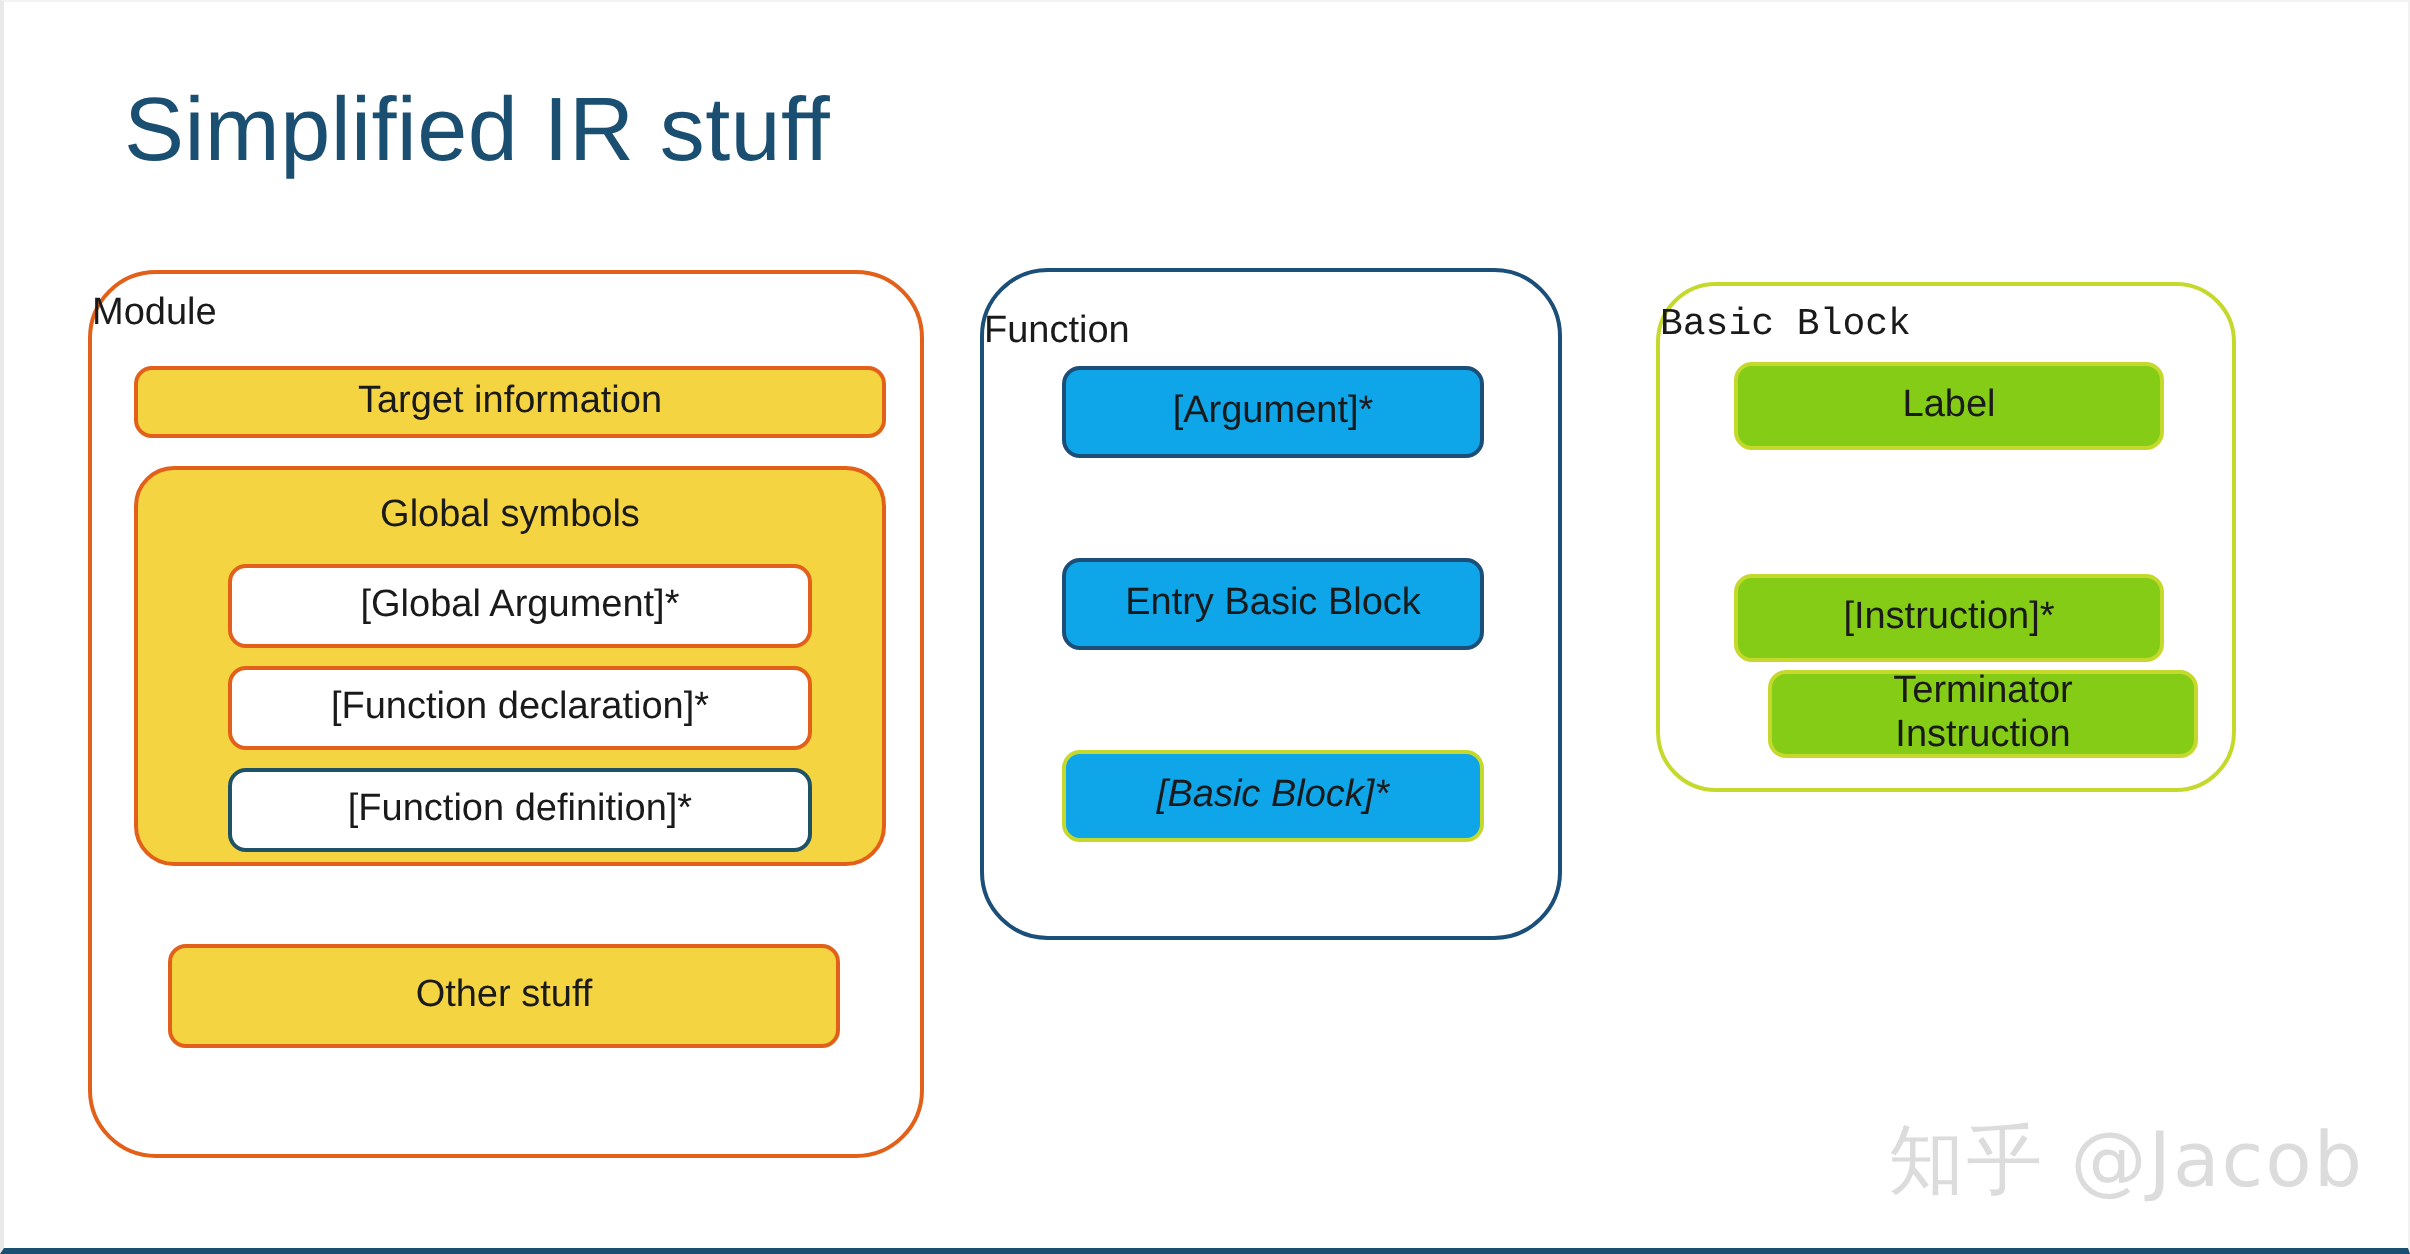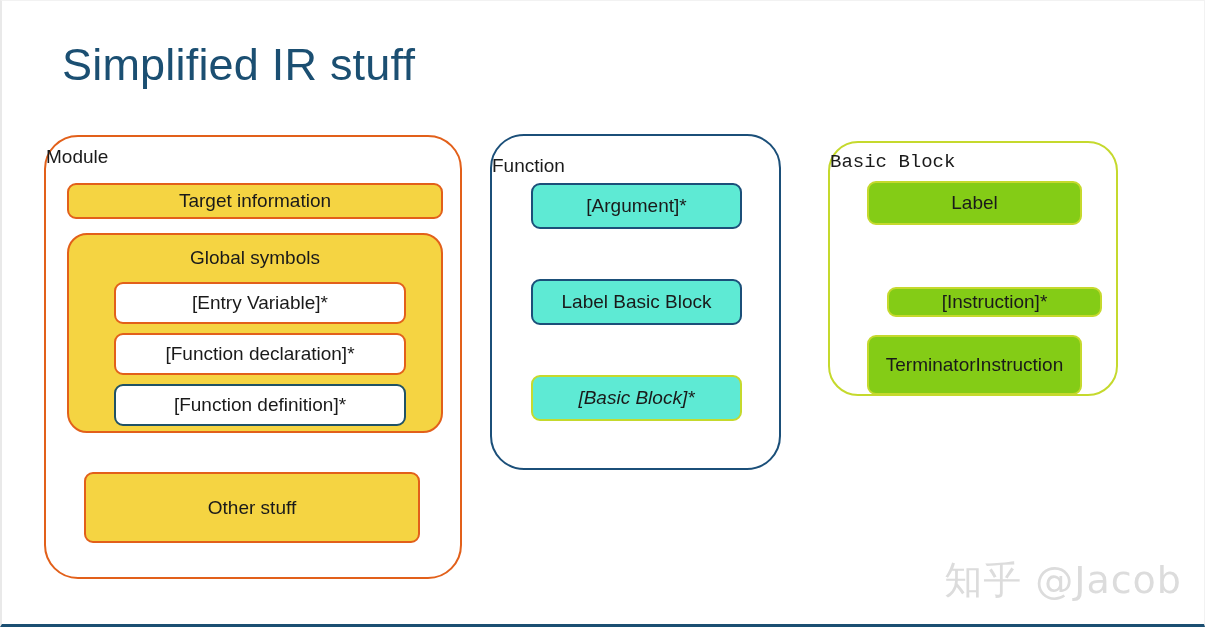--- a/index.html
+++ b/index.html
@@ -130,42 +130,42 @@
     white-space: nowrap;
   }
   #chip-global-variable      { top: 47px;  border-color: #e2601a; }
   #chip-function-declaration { top: 98px;  border-color: #e2601a; }
   #chip-function-definition  { top: 149px; border-color: #1f5266; }
 
   #chip-other-stuff {
     left: 38px;
     top: 335px;
     width: 336px;
-    height: 71px;
+    height: 52px;
     background: #f5d442;
     border-color: #e2601a;
     font-size: 19px;
   }
 
   
   #function-card {
     left: 488px;
     top: 133px;
     width: 291px;
     height: 336px;
     border-width: 2.5px;
     border-color: #1b4f79;
   }
   #function-title { top: 7px; margin-top: 12px; }
 
   .fn-chip {
     left: 39px;
     width: 211px;
     height: 46px;
-    background: #5eead4;
+    background: #0ea5e9;
   }
   #chip-argument         { top: 47px;  border-color: #1b4f79; }
   #chip-entry-basic-block{ top: 143px; border-color: #1b4f79; }
   #chip-basic-block-star { top: 239px; border-color: #c5d92d; font-style: italic; }
 
   
   #basic-block-card {
     left: 826px;
     top: 140px;
     width: 290px;
@@ -177,25 +177,26 @@
   #basic-block-title { top: 8px; font-family: Liberation Mono, monospace; }
 
   .bb-chip {
     left: 37px;
     width: 215px;
     background: #84cc16;
     border-color: #c5d92d;
   }
   #chip-label            { top: 38px;  height: 44px; }
   #chip-phi-instruction  { top: 91px;  height: 44px; }
-  #chip-instruction      { top: 144px; height: 30px; margin-left: 20px; }
+  #chip-instruction      { top: 144px; height: 44px; }
   #chip-terminator-instruction {
     top: 192px;
-    height: 60px;
-    flex-direction: row;
+    height: 44px;
+    flex-direction: column;
+    margin-left: 17px;
   }
   #chip-terminator-instruction span { display: block; }
 
   
   #watermark {
     position: absolute;
     right: 22px;
     bottom: 18px;
     font-size: 38px;
     color: #dcdcdc;
@@ -212,36 +213,36 @@
   <div id="title">Simplified IR stuff</div>
 
   <div class="card" id="module-card">
     <div class="card-title" id="module-title">Module</div>
 
     <div class="chip" id="chip-target-information">Target information</div>
 
     <div id="global-symbols-box">
       <div id="global-symbols-title">Global symbols</div>
 
-      <div class="gs-chip" id="chip-global-variable">[Entry Variable]*</div>
+      <div class="gs-chip" id="chip-global-variable">[Global Argument]*</div>
 
       <div class="gs-chip" id="chip-function-declaration">[Function declaration]*</div>
 
       <div class="gs-chip" id="chip-function-definition">[Function definition]*</div>
     </div>
 
     <div class="chip" id="chip-other-stuff">Other stuff</div>
   </div>
 
   <div class="card" id="function-card">
     <div class="card-title" id="function-title">Function</div>
 
     <div class="chip fn-chip" id="chip-argument">[Argument]*</div>
 
-    <div class="chip fn-chip" id="chip-entry-basic-block">Label Basic Block</div>
+    <div class="chip fn-chip" id="chip-entry-basic-block">Entry Basic Block</div>
 
     <div class="chip fn-chip" id="chip-basic-block-star">[Basic Block]*</div>
   </div>
 
   <div class="card" id="basic-block-card">
     <div class="card-title" id="basic-block-title">Basic Block</div>
 
     <div class="chip bb-chip" id="chip-label">Label</div>
 
 

